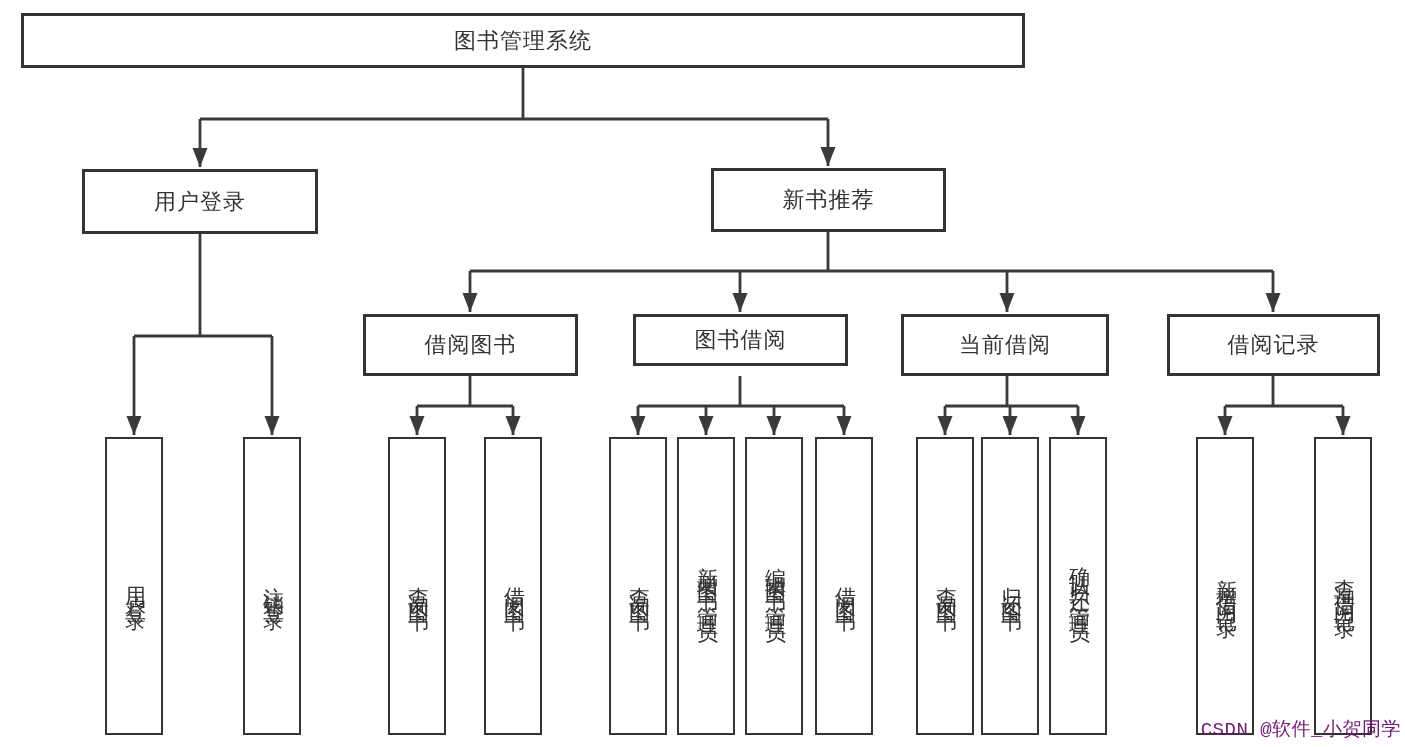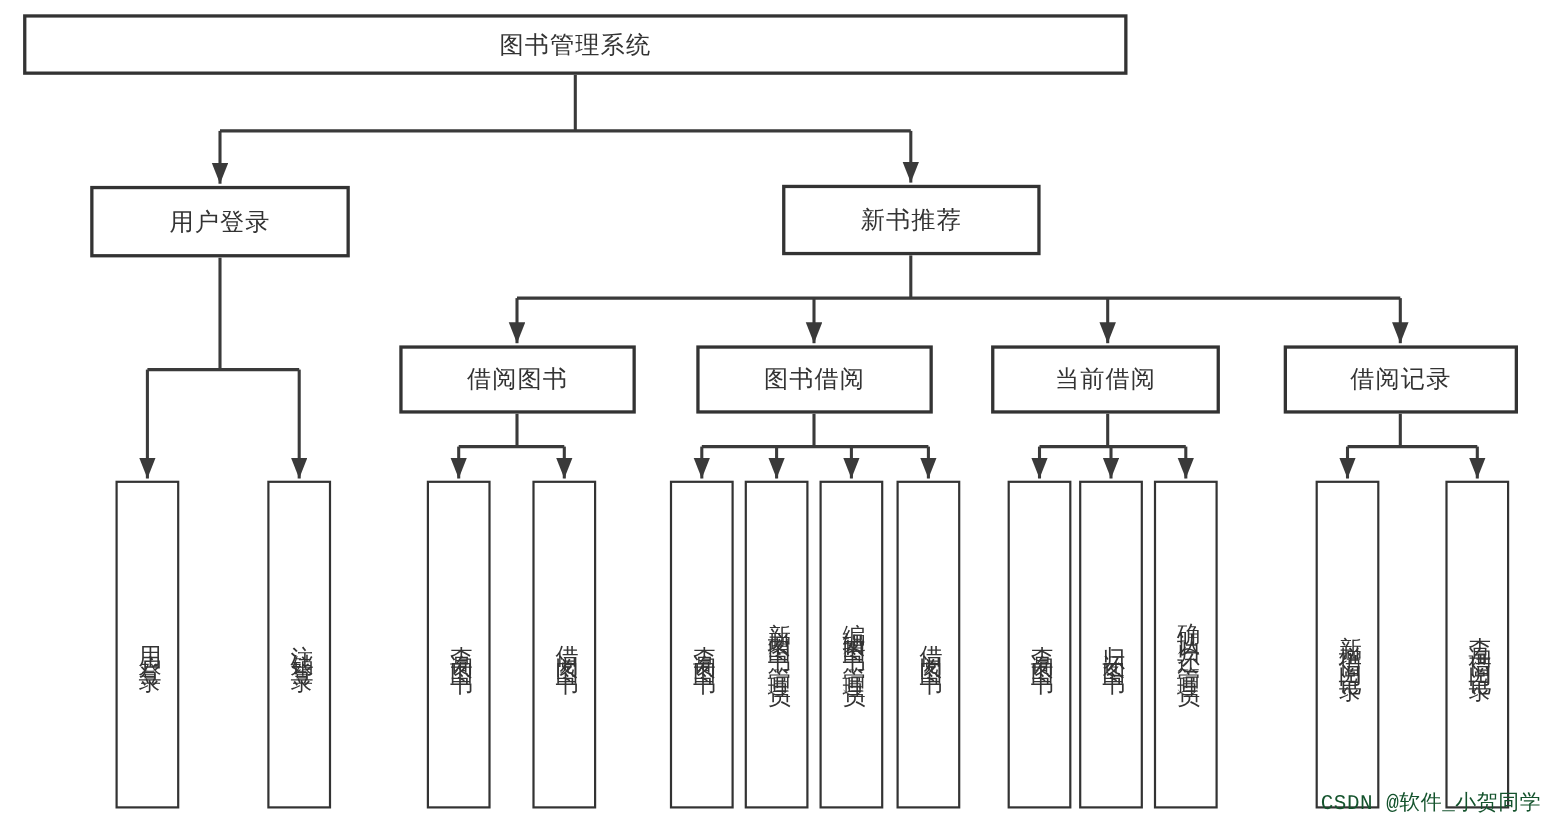--- a/index.html
+++ b/index.html
@@ -22,21 +22,21 @@
     display:flex;align-items:center;justify-content:center;
     top:437px;height:298px;width:58px;
   }
   .vbox span{
     writing-mode:vertical-rl;text-orientation:mixed;
     font-size:21px;letter-spacing:8px;line-height:1;
     display:block;
   }
   .watermark{
     position:absolute;z-index:6;right:4px;top:716px;
-    color:#14532d;font-size:19px;letter-spacing:0.5px;white-space:nowrap;
+    color:#701a75;font-size:19px;letter-spacing:0.5px;white-space:nowrap;
   }
 </style>
 </head>
 <body>
 
 <div class="canvas">
 
   <svg class="connectors" width="1405" height="747" viewBox="0 0 1405 747">
     <defs>
       <marker id="arrow" markerUnits="userSpaceOnUse" markerWidth="22" markerHeight="16" refX="19" refY="7.5" orient="auto">
@@ -73,21 +73,21 @@
     <line class="arrow" x1="1225" y1="406" x2="1225" y2="435" marker-end="url(#arrow)"></line>
     <line class="arrow" x1="1343" y1="406" x2="1343" y2="435" marker-end="url(#arrow)"></line>
   </svg>
 
   <div class="hbox" style="left:21px;top:13px;width:1004px;height:55px;">图书管理系统</div>
 
   <div class="hbox" style="left:82px;top:169px;width:236px;height:65px;">用户登录</div>
   <div class="hbox" style="left:711px;top:168px;width:235px;height:64px;">新书推荐</div>
 
   <div class="hbox" style="left:363px;top:314px;width:215px;height:62px;">借阅图书</div>
-  <div class="hbox" style="left:633px;top:314px;width:215px;height:62px;">图书借阅</div>
+  <div class="hbox" style="left:633px;top:314px;width:215px;height:52px;">图书借阅</div>
   <div class="hbox" style="left:901px;top:314px;width:208px;height:62px;">当前借阅</div>
   <div class="hbox" style="left:1167px;top:314px;width:213px;height:62px;">借阅记录</div>
 
   <div class="vbox" style="left:105px;">
     <span>用户登录</span>
   </div>
   <div class="vbox" style="left:243px;">
     <span>注销登录</span>
   </div>
 

